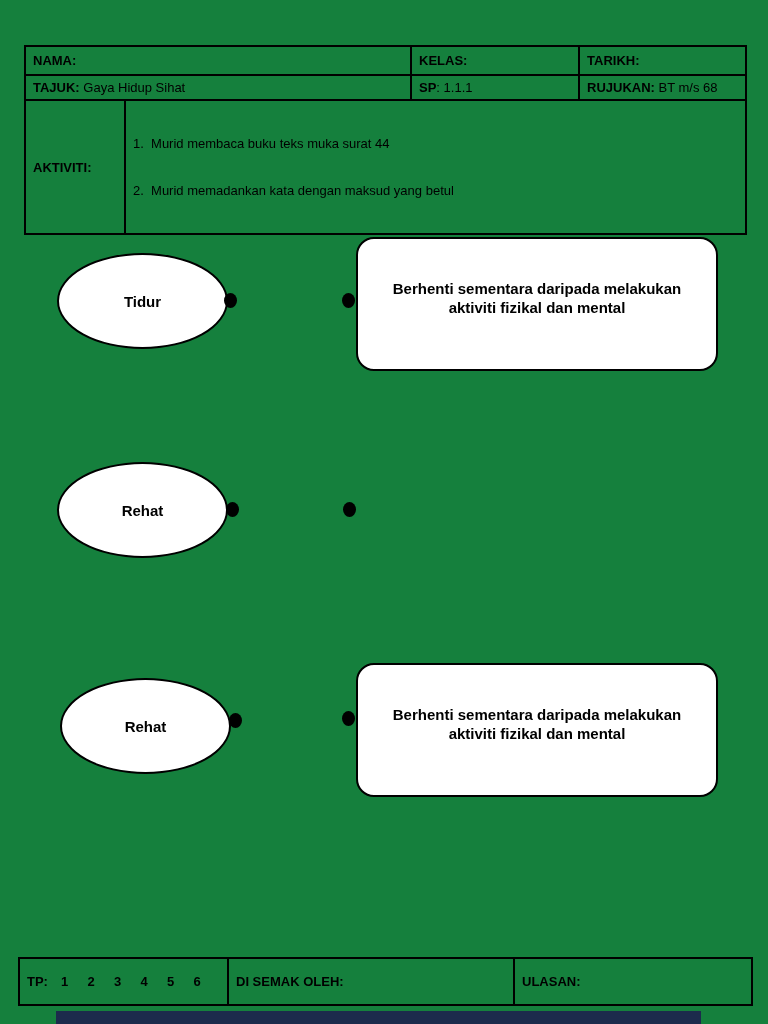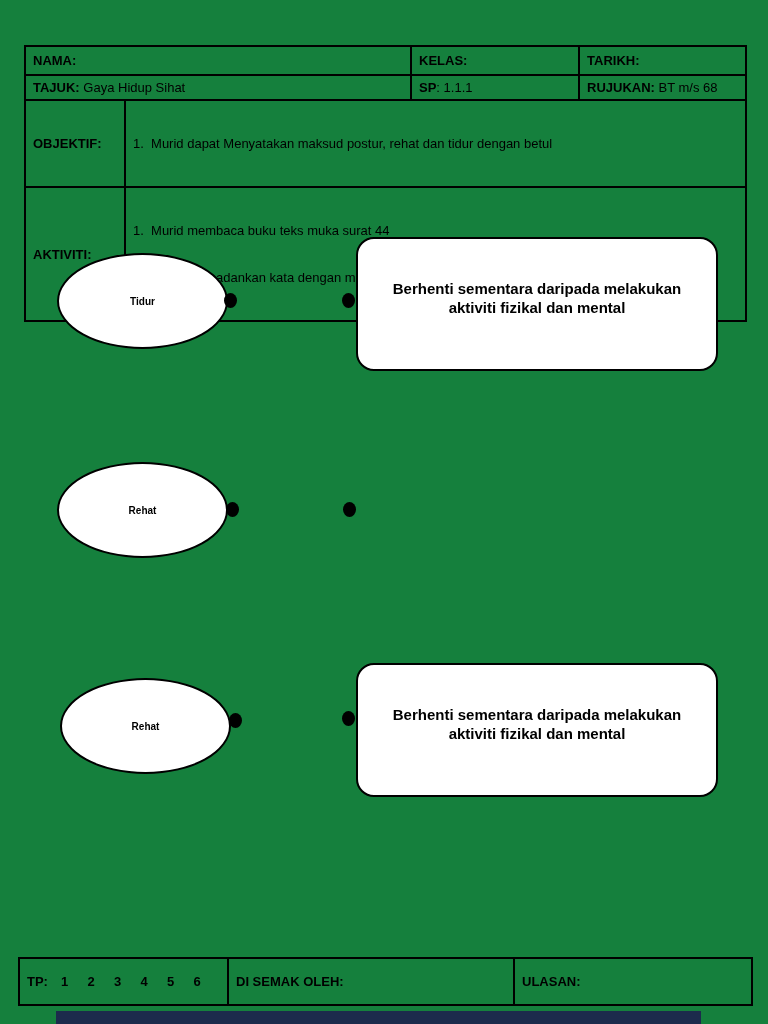--- a/index.html
+++ b/index.html
@@ -25,21 +25,21 @@
   table.hdr tr.r4 td { height:39px; }
   .b { font-weight:bold; }
   td.itemcell { padding-left:12px; }
   td.itemcell .item { line-height:17px; white-space:pre-wrap; }
 
   
   .ellipse {
     position:absolute; left:57px; width:171px; height:96px;
     border:2.5px solid #000; border-radius:50%;
     display:flex; align-items:center; justify-content:center;
-    font-weight:bold; font-size:10px; background:#fff;
+    font-weight:bold; font-size:15px; background:#fff;
   }
   .defbox {
     position:absolute; left:356px; width:362px; height:134px;
     border:2.5px solid #000; border-radius:18px;
     display:flex; align-items:center; justify-content:flex-end;
     text-align:center; font-weight:bold; font-size:15px; line-height:19px;
     padding:0 26px 12px 26px; background:#fff;
   }
   .dot {
     position:absolute; width:13px; height:15px;
@@ -77,26 +77,20 @@
     <tbody>
         <tr class="r1">
       <td colspan="2"><span class="b">NAMA:</span></td>
       <td><span class="b">KELAS:</span></td>
       <td><span class="b">TARIKH:</span></td>
     </tr>
     <tr class="r2">
       <td colspan="2"><span class="b">TAJUK:</span> <span>Gaya Hidup Sihat</span></td>
       <td><span class="b">SP</span><span>: 1.1.1</span></td>
       <td><span class="b">RUJUKAN:</span> <span>BT m/s 68</span></td>
-    </tr>
-    <tr class="r3">
-      <td><span class="b">OBJEKTIF:</span></td>
-      <td colspan="3" class="itemcell">
-        <div class="item">1.  Murid dapat Menyatakan maksud postur, rehat dan tidur dengan betul</div>
-      </td>
     </tr>
     <tr class="r4">
       <td><span class="b">AKTIVITI:</span></td>
       <td colspan="3" class="itemcell">
         <div class="item">1.  Murid membaca buku teks muka surat 44</div>
         <div class="item">2.  Murid memadankan kata dengan maksud yang betul</div>
       </td>
     </tr>
   </tbody>
     </table>

